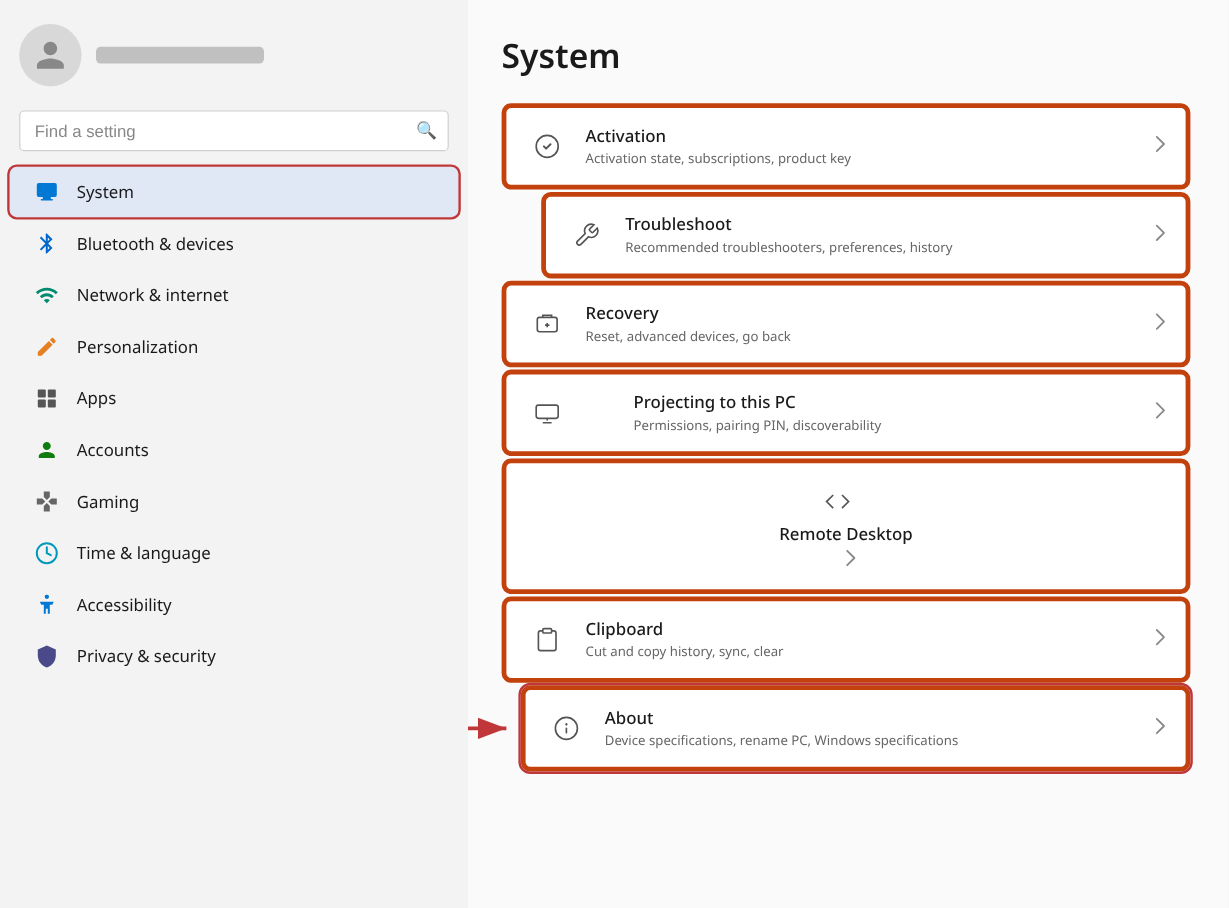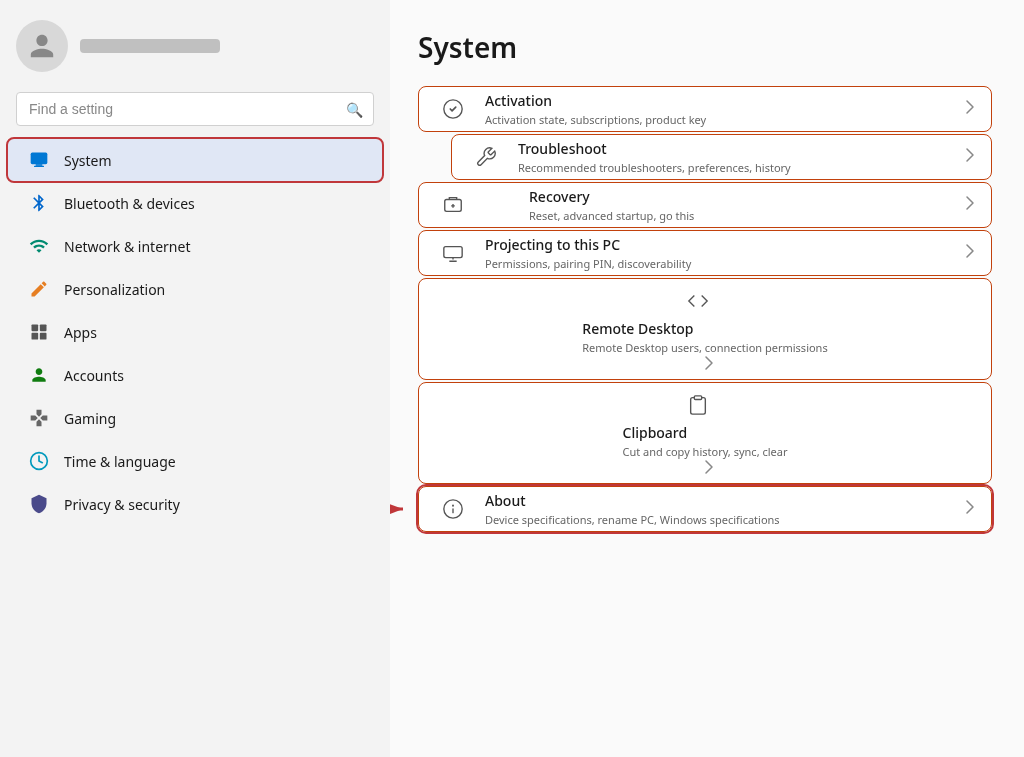--- a/index.html
+++ b/index.html
@@ -136,23 +136,23 @@
       display: flex;
       flex-direction: column;
       gap: 2px;
     }
 
     .settings-item {
       display: flex;
       align-items: center;
       background: #fff;
       border-radius: 8px;
-      padding: 4px 16px;
+      padding: 14px 16px;
       cursor: pointer;
-      border: 1px solid #c2410c;
+      border: 4px solid #c2410c;
       position: relative;
     }
 
     .settings-item.highlighted {
       outline: 2px solid #c0373a;
       background: #fff;
     }
 
     .settings-item-icon {
       width: 36px;
@@ -282,20 +282,31 @@
       <div class="nav-item">
         <span class="nav-icon icon-cyan">
           <svg width="20" height="20" viewBox="0 0 24 24">
             <circle cx="12" cy="12" r="10" fill="none" stroke="#0099bc" stroke-width="2"></circle>
             <path d="M12 6v6l4 2" stroke="#0099bc" stroke-width="2" fill="none" stroke-linecap="round"></path>
           </svg>
         </span>
         <span class="nav-label">Time &amp; language</span>
       </div>
       <div class="nav-item">
+        <span class="nav-icon icon-blue">
+          <svg width="20" height="20" viewBox="0 0 24 24">
+            <circle cx="12" cy="4" r="2" fill="#0078d4"></circle>
+            <path d="M12 22c-4 0-6-2-6-5v-5l-1.5-3h15L18 12v5c0 3-2 5-6 5z" fill="none"></path>
+            <path d="M19 9H5l1.5 3H9v9h2v-5h2v5h2v-9h2.5L19 9z" fill="#0078d4"></path>
+            <circle cx="12" cy="4" r="2" fill="#0078d4"></circle>
+          </svg>
+        </span>
+        <span class="nav-label">Accessibility</span>
+      </div>
+      <div class="nav-item">
         <span class="nav-icon icon-shield">
           <svg width="20" height="20" viewBox="0 0 24 24">
             <path d="M12 1L3 5v6c0 5.55 3.84 10.74 9 12 5.16-1.26 9-6.45 9-12V5l-9-4z" fill="#4a4a8a"></path>
           </svg>
         </span>
         <span class="nav-label">Privacy &amp; security</span>
       </div>
     </nav>
 </div>
 
@@ -324,37 +335,37 @@
           </svg>
         </div>
         <div class="settings-item-text">
           <div class="settings-item-title">Troubleshoot</div>
           <div class="settings-item-desc">Recommended troubleshooters, preferences, history</div>
         </div>
         <div class="settings-item-chevron"><svg width="10" height="16" viewBox="0 0 10 16">
             <path d="M2 2l6 6-6 6" stroke="#888" stroke-width="1.5" fill="none" stroke-linecap="round" stroke-linejoin="round"></path>
           </svg></div>
       </div>
-      <div class="settings-item" style="position: relative; gap: 44px;">
+      <div class="settings-item" style="position: relative;">
         <div class="settings-item-icon">
           <svg width="22" height="22" viewBox="0 0 24 24" fill="none" stroke="#555" stroke-width="1.5">
             <rect x="3" y="6" width="18" height="13" rx="2"></rect>
             <path d="M8 6V4h8v2"></path>
             <path d="M12 11v4M10 13h4"></path>
           </svg>
         </div>
         <div class="settings-item-text">
           <div class="settings-item-title">Recovery</div>
-          <div class="settings-item-desc">Reset, advanced startup, go this</div>
-        </div>
-        <div class="settings-item-chevron"><svg width="10" height="16" viewBox="0 0 10 16">
-            <path d="M2 2l6 6-6 6" stroke="#888" stroke-width="1.5" fill="none" stroke-linecap="round" stroke-linejoin="round"></path>
-          </svg></div>
-      </div>
-      <div class="settings-item" style="position: relative;">
+          <div class="settings-item-desc">Reset, advanced devices, go back</div>
+        </div>
+        <div class="settings-item-chevron"><svg width="10" height="16" viewBox="0 0 10 16">
+            <path d="M2 2l6 6-6 6" stroke="#888" stroke-width="1.5" fill="none" stroke-linecap="round" stroke-linejoin="round"></path>
+          </svg></div>
+      </div>
+      <div class="settings-item" style="position: relative; gap: 40px;">
         <div class="settings-item-icon">
           <svg width="22" height="22" viewBox="0 0 24 24" fill="none" stroke="#555" stroke-width="1.5">
             <rect x="2" y="5" width="20" height="12" rx="2"></rect>
             <path d="M12 17v2M8 21h8"></path>
           </svg>
         </div>
         <div class="settings-item-text">
           <div class="settings-item-title">Projecting to this PC</div>
           <div class="settings-item-desc">Permissions, pairing PIN, discoverability</div>
         </div>
@@ -364,42 +375,41 @@
       </div>
       <div class="settings-item" style="position: relative; flex-direction: column;">
         <div class="settings-item-icon">
           <svg width="22" height="22" viewBox="0 0 24 24" fill="none" stroke="#555" stroke-width="1.5">
             <polyline points="16 18 22 12 16 6"></polyline>
             <polyline points="8 6 2 12 8 18"></polyline>
           </svg>
         </div>
         <div class="settings-item-text">
           <div class="settings-item-title">Remote Desktop</div>
-          <div class="settings-item-desc">Remote Desktop users, connection permissions</div>
-        </div>
-        <div class="settings-item-chevron"><svg width="10" height="16" viewBox="0 0 10 16">
-            <path d="M2 2l6 6-6 6" stroke="#888" stroke-width="1.5" fill="none" stroke-linecap="round" stroke-linejoin="round"></path>
-          </svg></div>
-      </div>
-      <div class="settings-item" style="position: relative; flex-direction: column;">
+        </div>
+        <div class="settings-item-chevron"><svg width="10" height="16" viewBox="0 0 10 16">
+            <path d="M2 2l6 6-6 6" stroke="#888" stroke-width="1.5" fill="none" stroke-linecap="round" stroke-linejoin="round"></path>
+          </svg></div>
+      </div>
+      <div class="settings-item" style="position: relative;">
         <div class="settings-item-icon">
           <svg width="22" height="22" viewBox="0 0 24 24" fill="none" stroke="#555" stroke-width="1.5">
             <rect x="8" y="2" width="8" height="4" rx="1" ry="1"></rect>
             <path d="M16 4h2a2 2 0 0 1 2 2v14a2 2 0 0 1-2 2H6a2 2 0 0 1-2-2V6a2 2 0 0 1 2-2h2"></path>
           </svg>
         </div>
         <div class="settings-item-text">
           <div class="settings-item-title">Clipboard</div>
           <div class="settings-item-desc">Cut and copy history, sync, clear</div>
         </div>
         <div class="settings-item-chevron"><svg width="10" height="16" viewBox="0 0 10 16">
             <path d="M2 2l6 6-6 6" stroke="#888" stroke-width="1.5" fill="none" stroke-linecap="round" stroke-linejoin="round"></path>
           </svg></div>
       </div>
-      <div class="settings-item highlighted" style="position: relative;">
+      <div class="settings-item highlighted" style="position: relative; margin-left: 16px;">
         <div style="position: absolute; left: -68px; top: 50%; transform: translateY(-50%); display: flex; align-items: center;">
           <svg width="60" height="28" viewBox="0 0 60 28">
         <defs>
           <marker id="arrowhead" markerWidth="8" markerHeight="6" refX="8" refY="3" orient="auto">
             <polygon points="0 0, 8 3, 0 6" fill="#c0373a"></polygon>
           </marker>
         </defs>
         <line x1="4" y1="14" x2="52" y2="14" stroke="#c0373a" stroke-width="3" marker-end="url(#arrowhead)"></line>
       </svg>
         </div>

